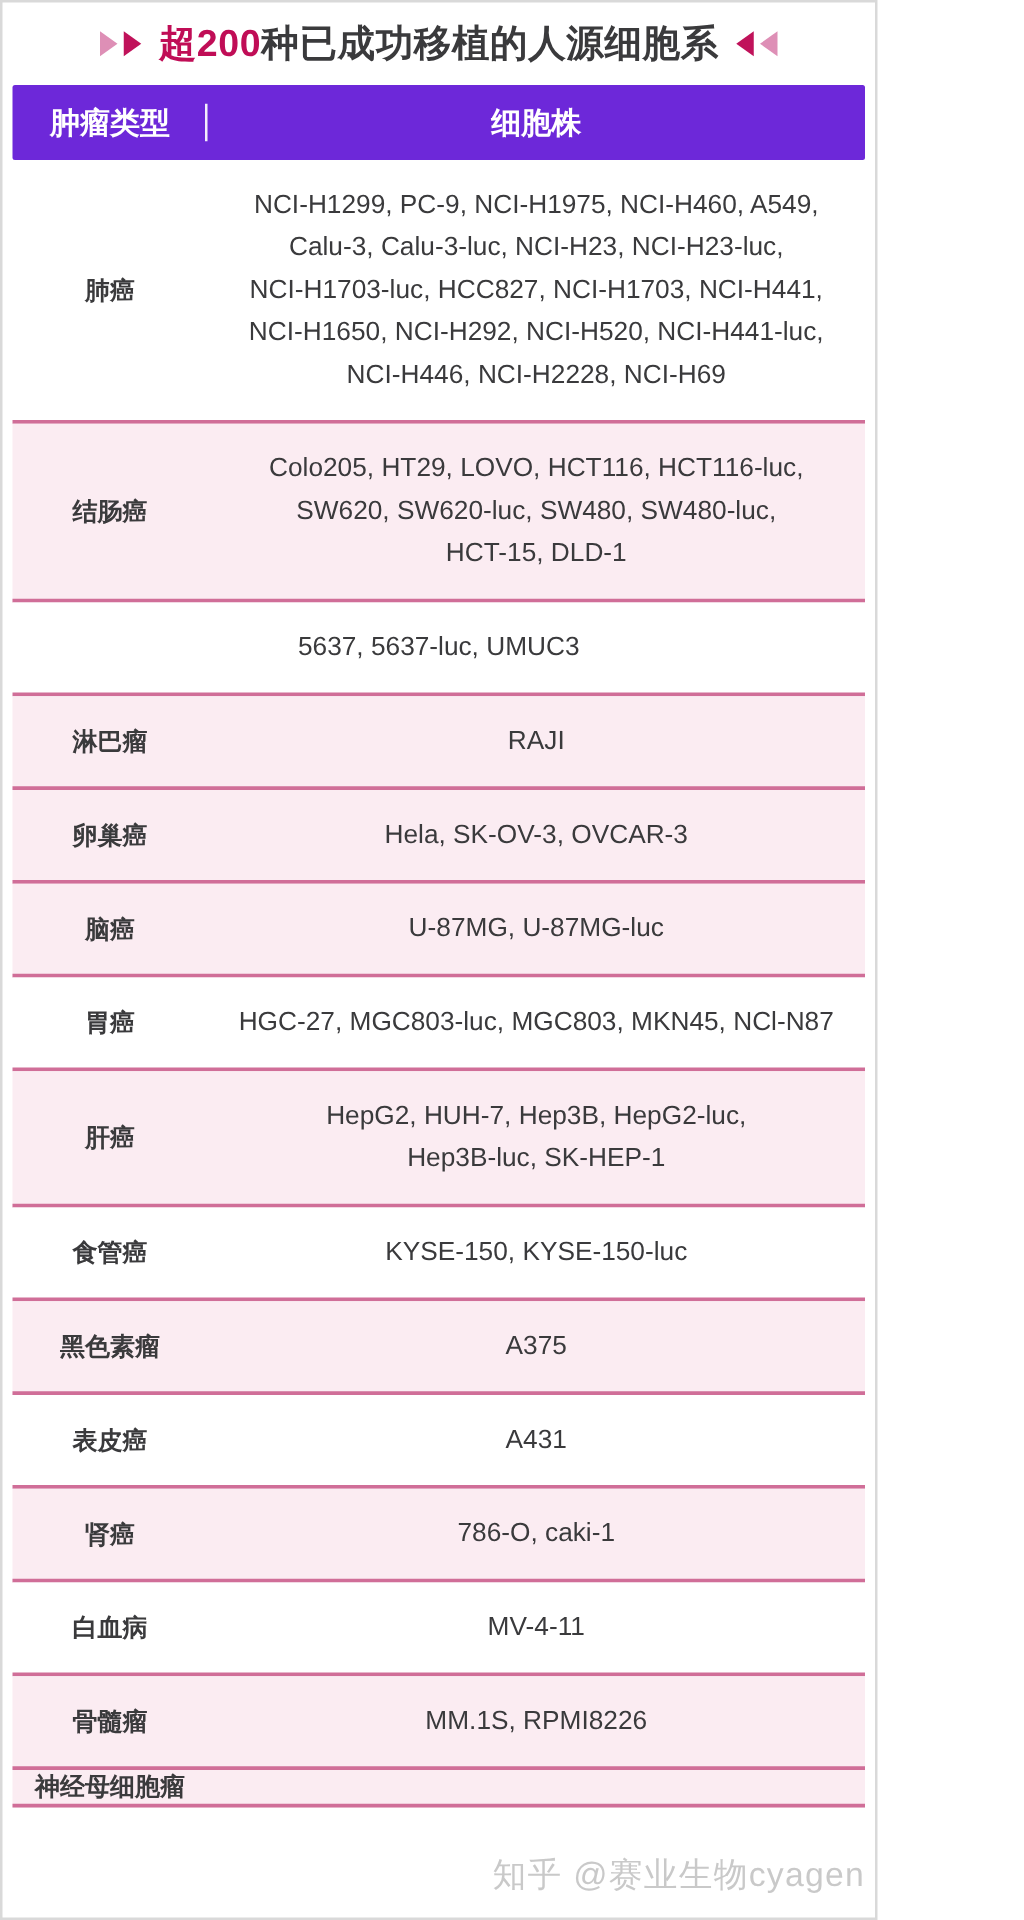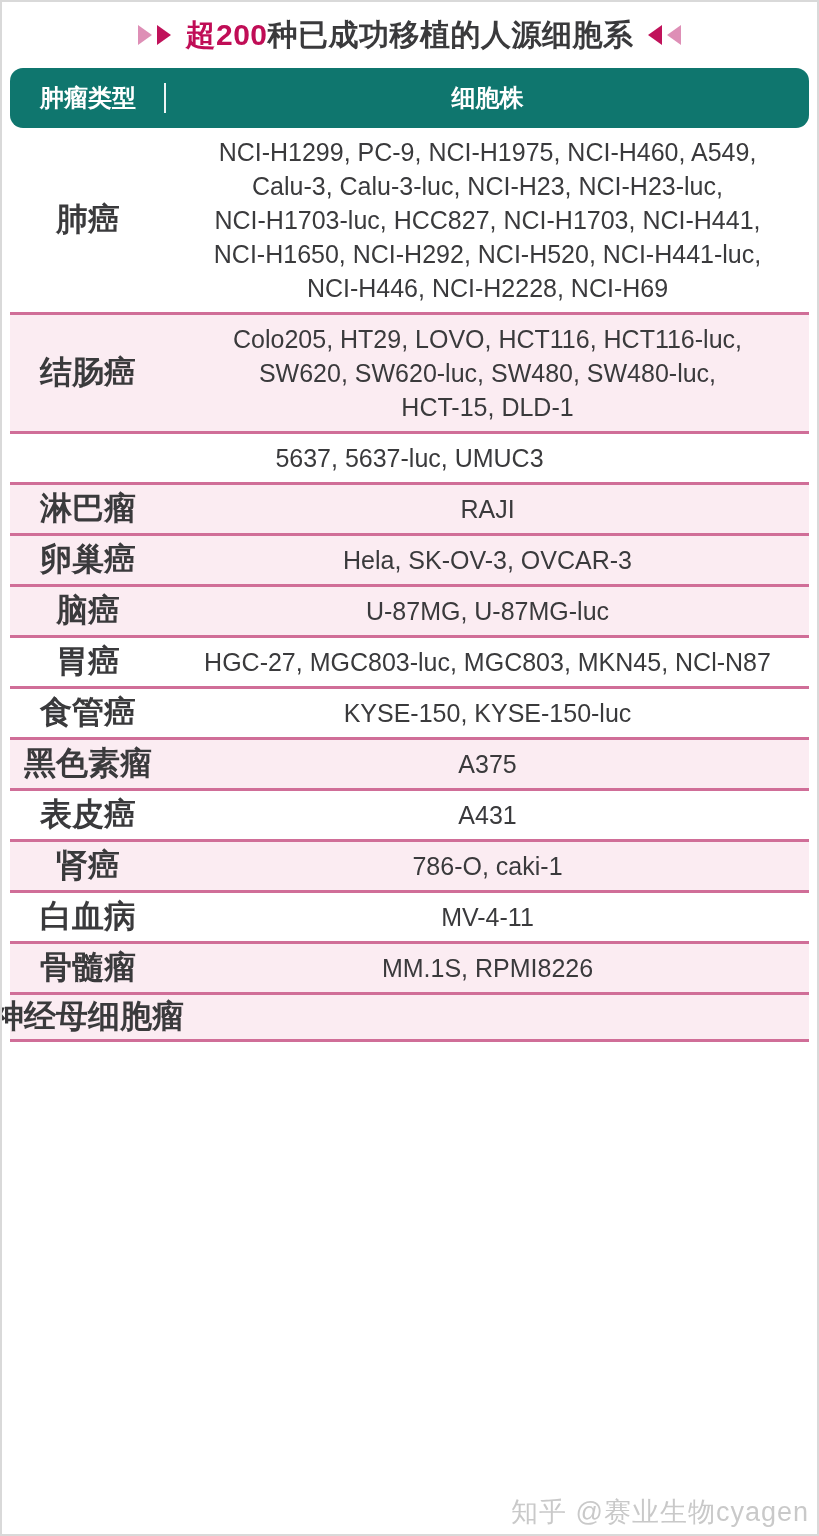--- a/index.html
+++ b/index.html
@@ -1,58 +1,58 @@
 <!DOCTYPE html>
 <html><head>
 <meta charset="utf-8">
 <style>
   html,body{margin:0;padding:0;background:#fff;}
   body{font-family:"Liberation Sans","DejaVu Sans",sans-serif;}
   .page{
-    position:relative;width:819px;height:1536px;background:#ffffff;
+    position:relative;width:702px;height:1536px;background:#ffffff;
     border:2px solid #d9d9d9;box-sizing:border-box;overflow:hidden;
   }
   
   .title-bar{
     height:66px;display:flex;align-items:center;justify-content:center;gap:14px;
   }
   .arrow-group{display:flex;align-items:center;gap:5px;}
   .tri{width:0;height:0;border-top:10px solid transparent;border-bottom:10px solid transparent;display:inline-block;}
   .tri.right-light{border-left:14px solid #de8fb6;}
   .tri.right-dark{border-left:14px solid #c0125a;}
   .tri.left-dark{border-right:14px solid #c0125a;}
   .tri.left-light{border-right:14px solid #de8fb6;}
   .page-title{font-size:30px;font-weight:800;color:#3a3a3c;letter-spacing:.5px;white-space:nowrap;}
   .page-title .accent{color:#c00d56;}
   
   .table{margin:0 8px;}
   .thead{
-    height:60px;background:#0f766e;display:flex;align-items:stretch;border-radius:13px;
+    height:60px;background:#6d28d9;display:flex;align-items:stretch;border-radius:2px;
   }
   .th{color:#ffffff;font-size:24px;font-weight:700;display:flex;align-items:center;justify-content:center;}
   .th-type{width:156px;position:relative;}
   .th-type::after{
     content:"";position:absolute;right:0;top:15px;width:2px;height:30px;background:rgba(255,255,255,.92);
   }
   .th-cells{flex:1;text-align:center;}
   .row{display:flex;align-items:stretch;border-bottom:3px solid #d06e98;}
   .row.white{background:#ffffff;}
   .row.pink{background:#fbecf2;}
   .row-type{
     width:156px;display:flex;align-items:center;justify-content:center;
-    font-size:32px;font-weight:600;color:#3a3a3c;white-space:nowrap;
+    font-size:20px;font-weight:600;color:#3a3a3c;white-space:nowrap;
   }
   .row-cells{
     flex:1;display:flex;align-items:center;justify-content:center;text-align:center;
-    font-size:25px;font-weight:500;color:#3a3a3c;line-height:34px;
-    padding:7px 14px;white-space:pre-line;box-sizing:content-box;
+    font-size:21px;font-weight:500;color:#3a3a3c;line-height:34px;
+    padding:19px 14px;white-space:pre-line;box-sizing:content-box;
   }
   
   .watermark{
-    position:absolute;right:8px;bottom:4px;z-index:5;
+    position:absolute;right:8px;bottom:16px;z-index:5;
     font-size:27px;color:#bcbcbc;opacity:.8;letter-spacing:1px;white-space:nowrap;
     text-shadow:0 0 1px rgba(255,255,255,.8);
   }
 </style>
 </head>
 <body>
 
 <div class="page">
 
   <div class="title-bar">
@@ -99,20 +99,25 @@
     <div class="row-cells">Hela, SK-OV-3, OVCAR-3</div>
   </div>
         <div class="row pink">
     <div class="row-type">脑癌</div>
     <div class="row-cells">U-87MG, U-87MG-luc</div>
   </div>
         <div class="row white">
     <div class="row-type">胃癌</div>
     <div class="row-cells">HGC-27, MGC803-luc, MGC803, MKN45, NCl-N87</div>
   </div>
+        <div class="row pink">
+    <div class="row-type">肝癌</div>
+    <div class="row-cells">HepG2, HUH-7, Hep3B, HepG2-luc,
+Hep3B-luc, SK-HEP-1</div>
+  </div>
         <div class="row white">
     <div class="row-type">食管癌</div>
     <div class="row-cells">KYSE-150, KYSE-150-luc</div>
   </div>
         <div class="row pink">
     <div class="row-type">黑色素瘤</div>
     <div class="row-cells">A375</div>
   </div>
         <div class="row white">
     <div class="row-type">表皮癌</div>

